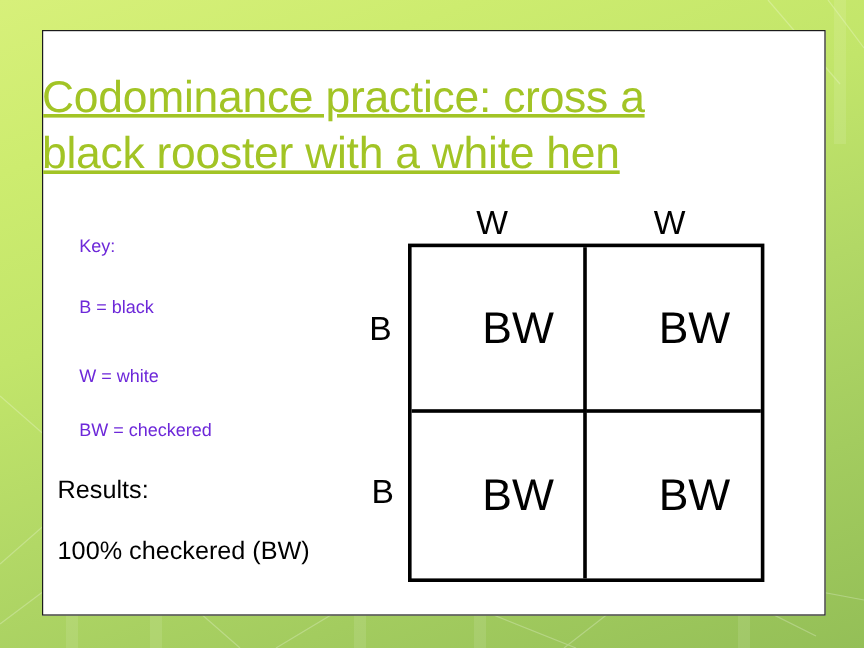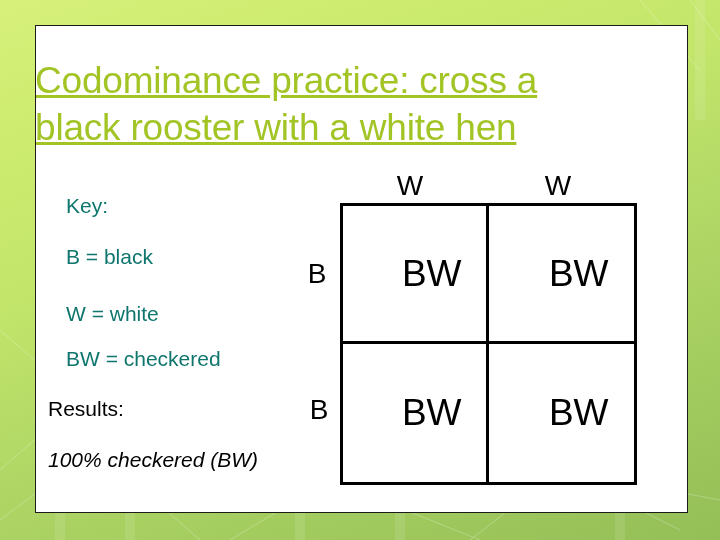--- a/index.html
+++ b/index.html
@@ -60,22 +60,22 @@
     line-height: 47px;
     font-weight: normal;
     letter-spacing: -0.2px;
     white-space: pre-line;
     text-decoration: underline;
   }
 
   
   .keyline {
     position: absolute;
-    color: #0f766e;
-    font-size: 21px;
+    color: #6d28d9;
+    font-size: 15px;
     line-height: 24px;
     white-space: nowrap;
   }
   #key-title   { left: 30px;  top: 168px; }
   #key-b       { left: 30px;  top: 219px; }
   #key-w       { left: 30px;  top: 276px; }
   #key-bw      { left: 30px;  top: 321px; }
 
   #results-title {
     position: absolute;
@@ -87,21 +87,20 @@
     white-space: nowrap;
   }
   #results-value {
     position: absolute;
     left: 12px;
     top: 422px;
     color: #000000;
     font-size: 21px;
     line-height: 24px;
     white-space: nowrap;
-    font-style: italic;
   }
 
   
   #punnett {
     position: absolute;
     left: 340px;
     top: 203px;
     width: 297px;
     height: 282px;
     box-sizing: border-box;

